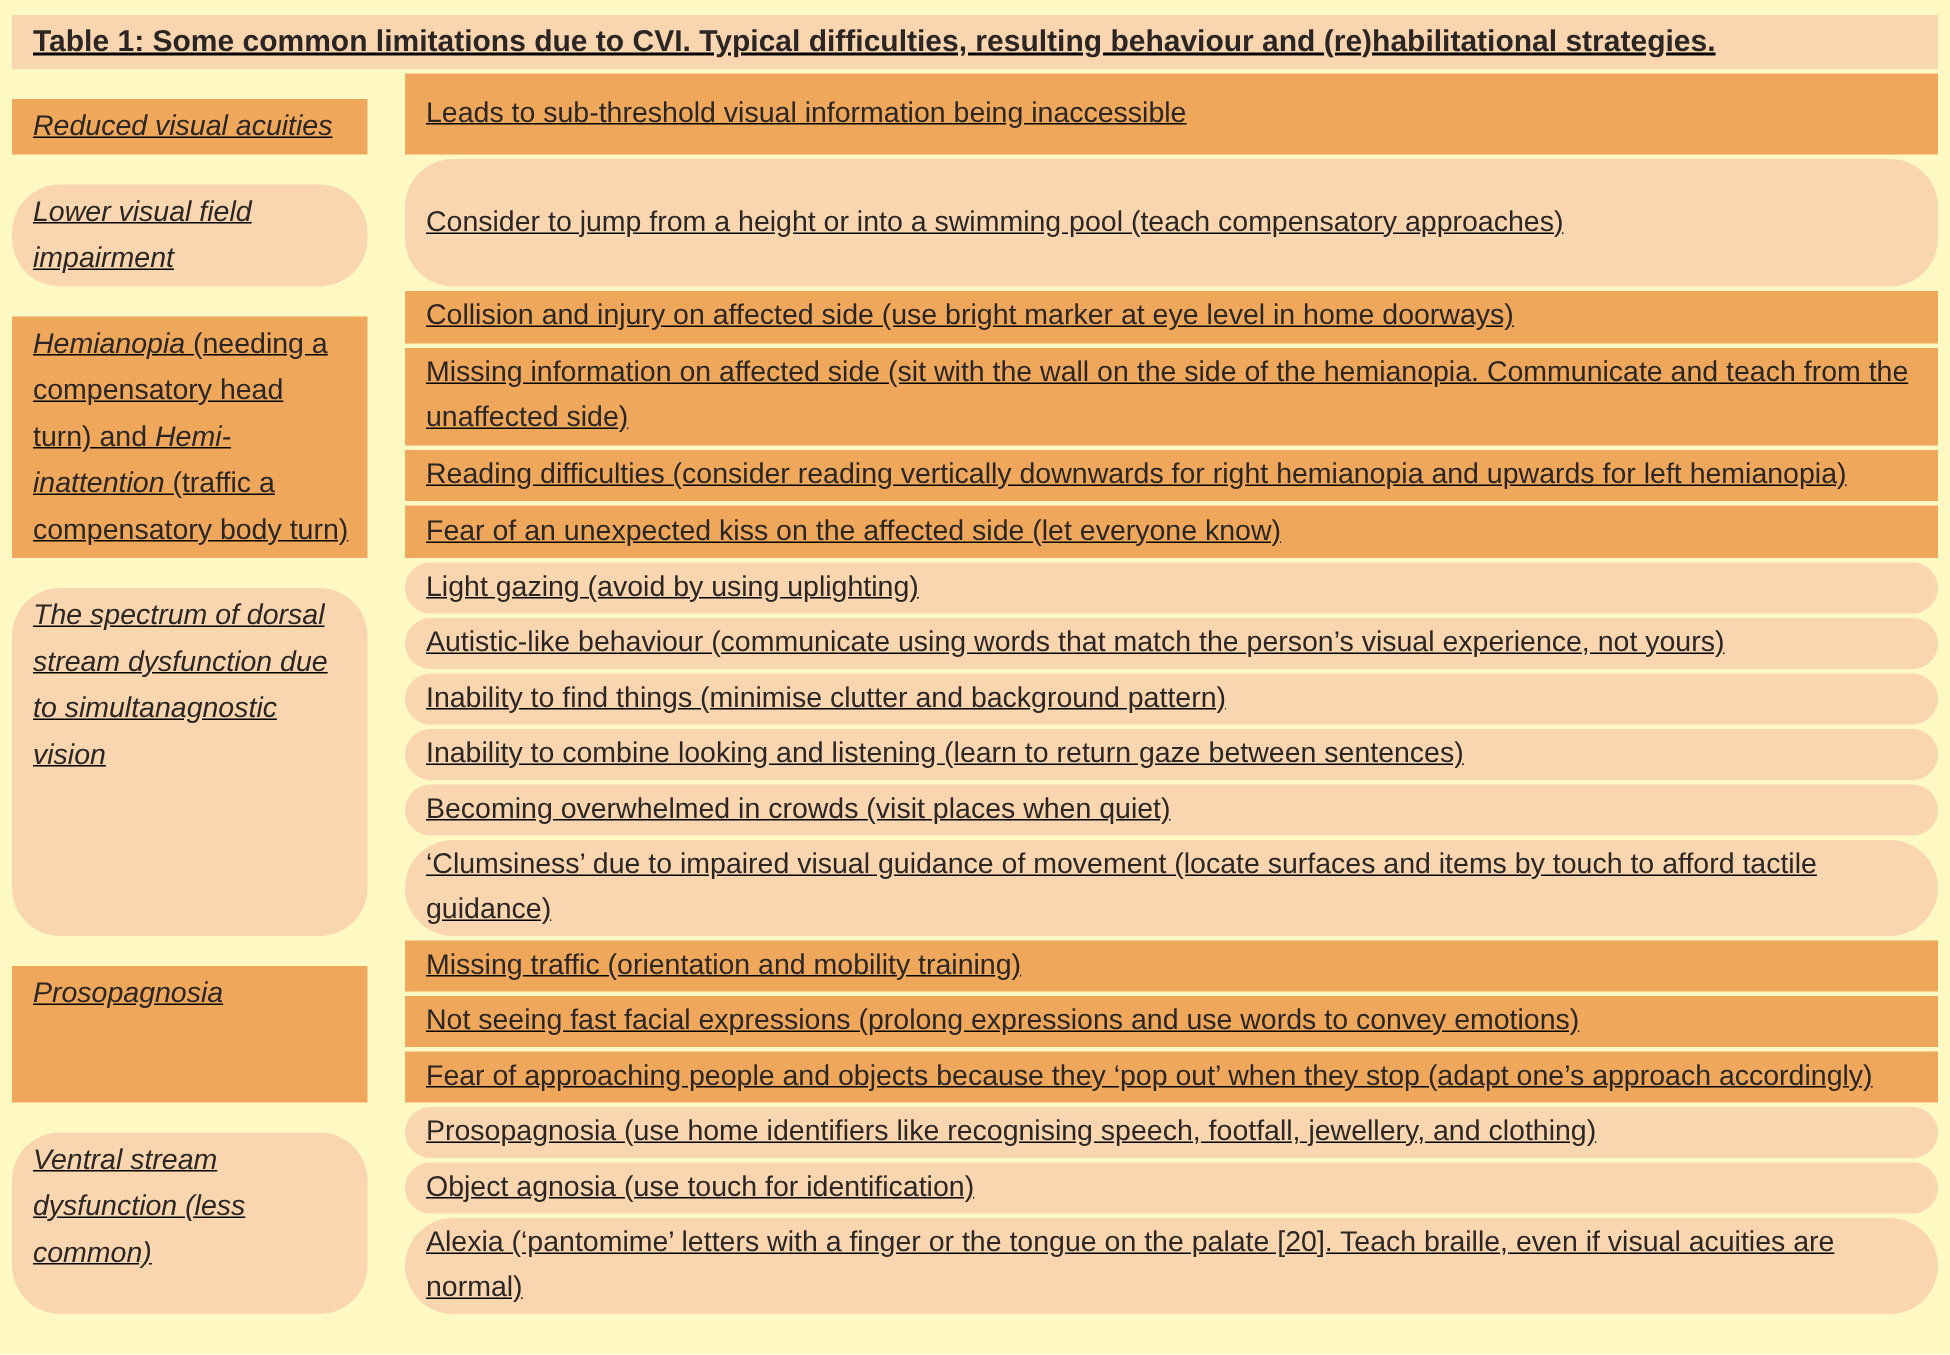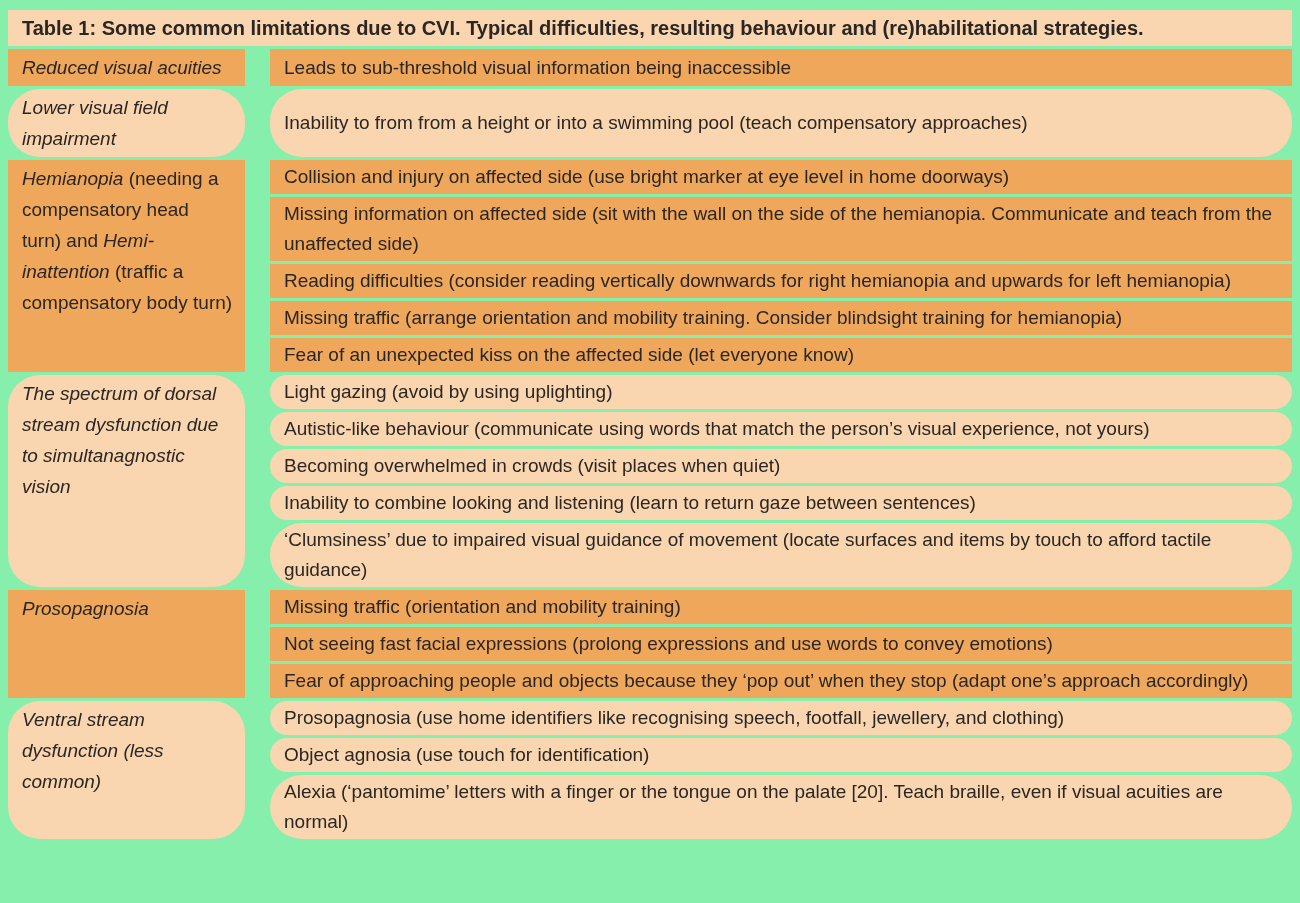--- a/index.html
+++ b/index.html
@@ -38,20 +38,21 @@
     column-gap: 5px;
     flex: 0 0 auto;
   }
   .cat {
     box-sizing: border-box;
     color: var(--text);
     font-size: 19px;
     line-height: 31px;
     font-style: italic;
     padding: 3px 12px 3px 14px;
+    margin-top: 17px;
   }
   .cat .up { font-style: normal; }
   .items {
     display: flex;
     flex-direction: column;
     row-gap: 3px;
     padding-left: 20px;
   }
   .item {
     box-sizing: border-box;
@@ -63,73 +64,73 @@
     align-items: center;
     padding: 2px 14px;
     flex: 1 0 auto;
   }
   .dark  { background: var(--dark); }
   .light { background: var(--light); border-radius: 32px; }
 </style>
 </head>
 <body>
 
-<div class="page" style="--dark: #efa75c; --light: #f9d6b0; --text: #2b2623; background: #86efac;">
+<div class="page" style="--dark: #efa75c; --light: #f9d6b0; --text: #2b2623; background: #fef9c3; text-decoration: underline;">
   <div class="tbl">
     <div class="caption">
       <span>Table 1: Some common limitations due to CVI. Typical difficulties, resulting behaviour and (re)habilitational strategies.</span>
     </div>
 
     <div style="display:contents" id="tbl-body"><div class="group">
           <div class="cat dark"><span class="it">Reduced visual acuities</span></div>
           <div class="items">
             <div class="item dark">
               <span>Leads to sub-threshold visual information being inaccessible</span>
             </div>
           </div>
         </div><div class="group">
           <div class="cat light"><span class="it">Lower visual field impairment</span></div>
           <div class="items">
             <div class="item light">
-              <span>Inability to from from a height or into a swimming pool (teach compensatory approaches)</span>
+              <span>Consider to jump from a height or into a swimming pool (teach compensatory approaches)</span>
             </div>
           </div>
         </div><div class="group">
           <div class="cat dark"><span class="it">Hemianopia</span><span class="up"> (needing a compensatory head turn) and </span><span class="it">Hemi-inattention</span><span class="up"> (traffic a compensatory body turn)</span></div>
           <div class="items">
             <div class="item dark">
               <span>Collision and injury on affected side (use bright marker at eye level in home doorways)</span>
             </div>
             <div class="item dark">
               <span>Missing information on affected side (sit with the wall on the side of the hemianopia. Communicate and teach from the unaffected side)</span>
             </div>
             <div class="item dark">
               <span>Reading difficulties (consider reading vertically downwards for right hemianopia and upwards for left hemianopia)</span>
             </div>
             <div class="item dark">
-              <span>Missing traffic (arrange orientation and mobility training. Consider blindsight training for hemianopia)</span>
-            </div>
-            <div class="item dark">
               <span>Fear of an unexpected kiss on the affected side (let everyone know)</span>
             </div>
           </div>
         </div><div class="group">
           <div class="cat light"><span class="it">The spectrum of dorsal stream dysfunction due to simultanagnostic vision</span></div>
           <div class="items">
             <div class="item light">
               <span>Light gazing (avoid by using uplighting)</span>
             </div>
             <div class="item light">
               <span>Autistic-like behaviour (communicate using words that match the person’s visual experience, not yours)</span>
             </div>
             <div class="item light">
-              <span>Becoming overwhelmed in crowds (visit places when quiet)</span>
+              <span>Inability to find things (minimise clutter and background pattern)</span>
             </div>
             <div class="item light">
               <span>Inability to combine looking and listening (learn to return gaze between sentences)</span>
+            </div>
+            <div class="item light">
+              <span>Becoming overwhelmed in crowds (visit places when quiet)</span>
             </div>
             <div class="item light">
               <span>‘Clumsiness’ due to impaired visual guidance of movement (locate surfaces and items by touch to afford tactile guidance)</span>
             </div>
           </div>
         </div><div class="group">
           <div class="cat dark"><span class="it">Prosopagnosia</span></div>
           <div class="items">
             <div class="item dark">
               <span>Missing traffic (orientation and mobility training)</span>

